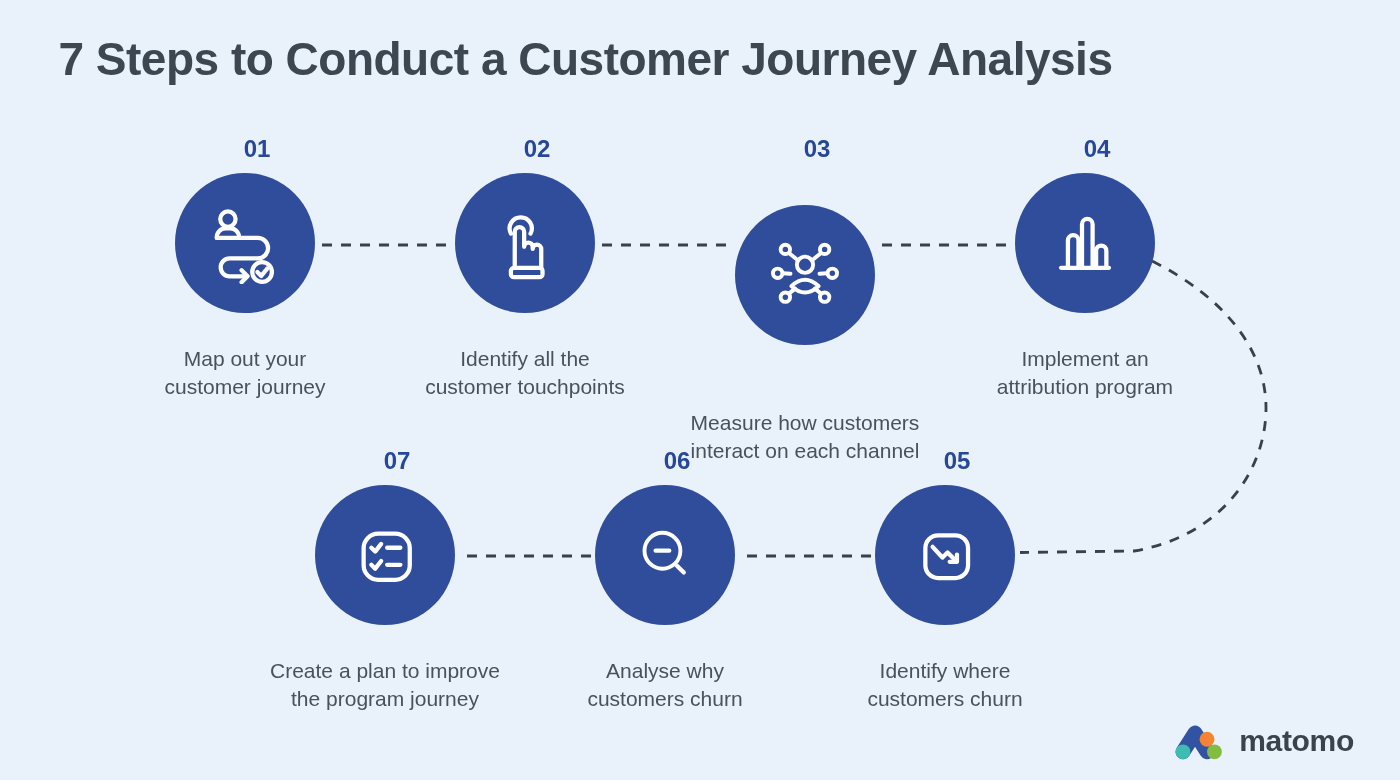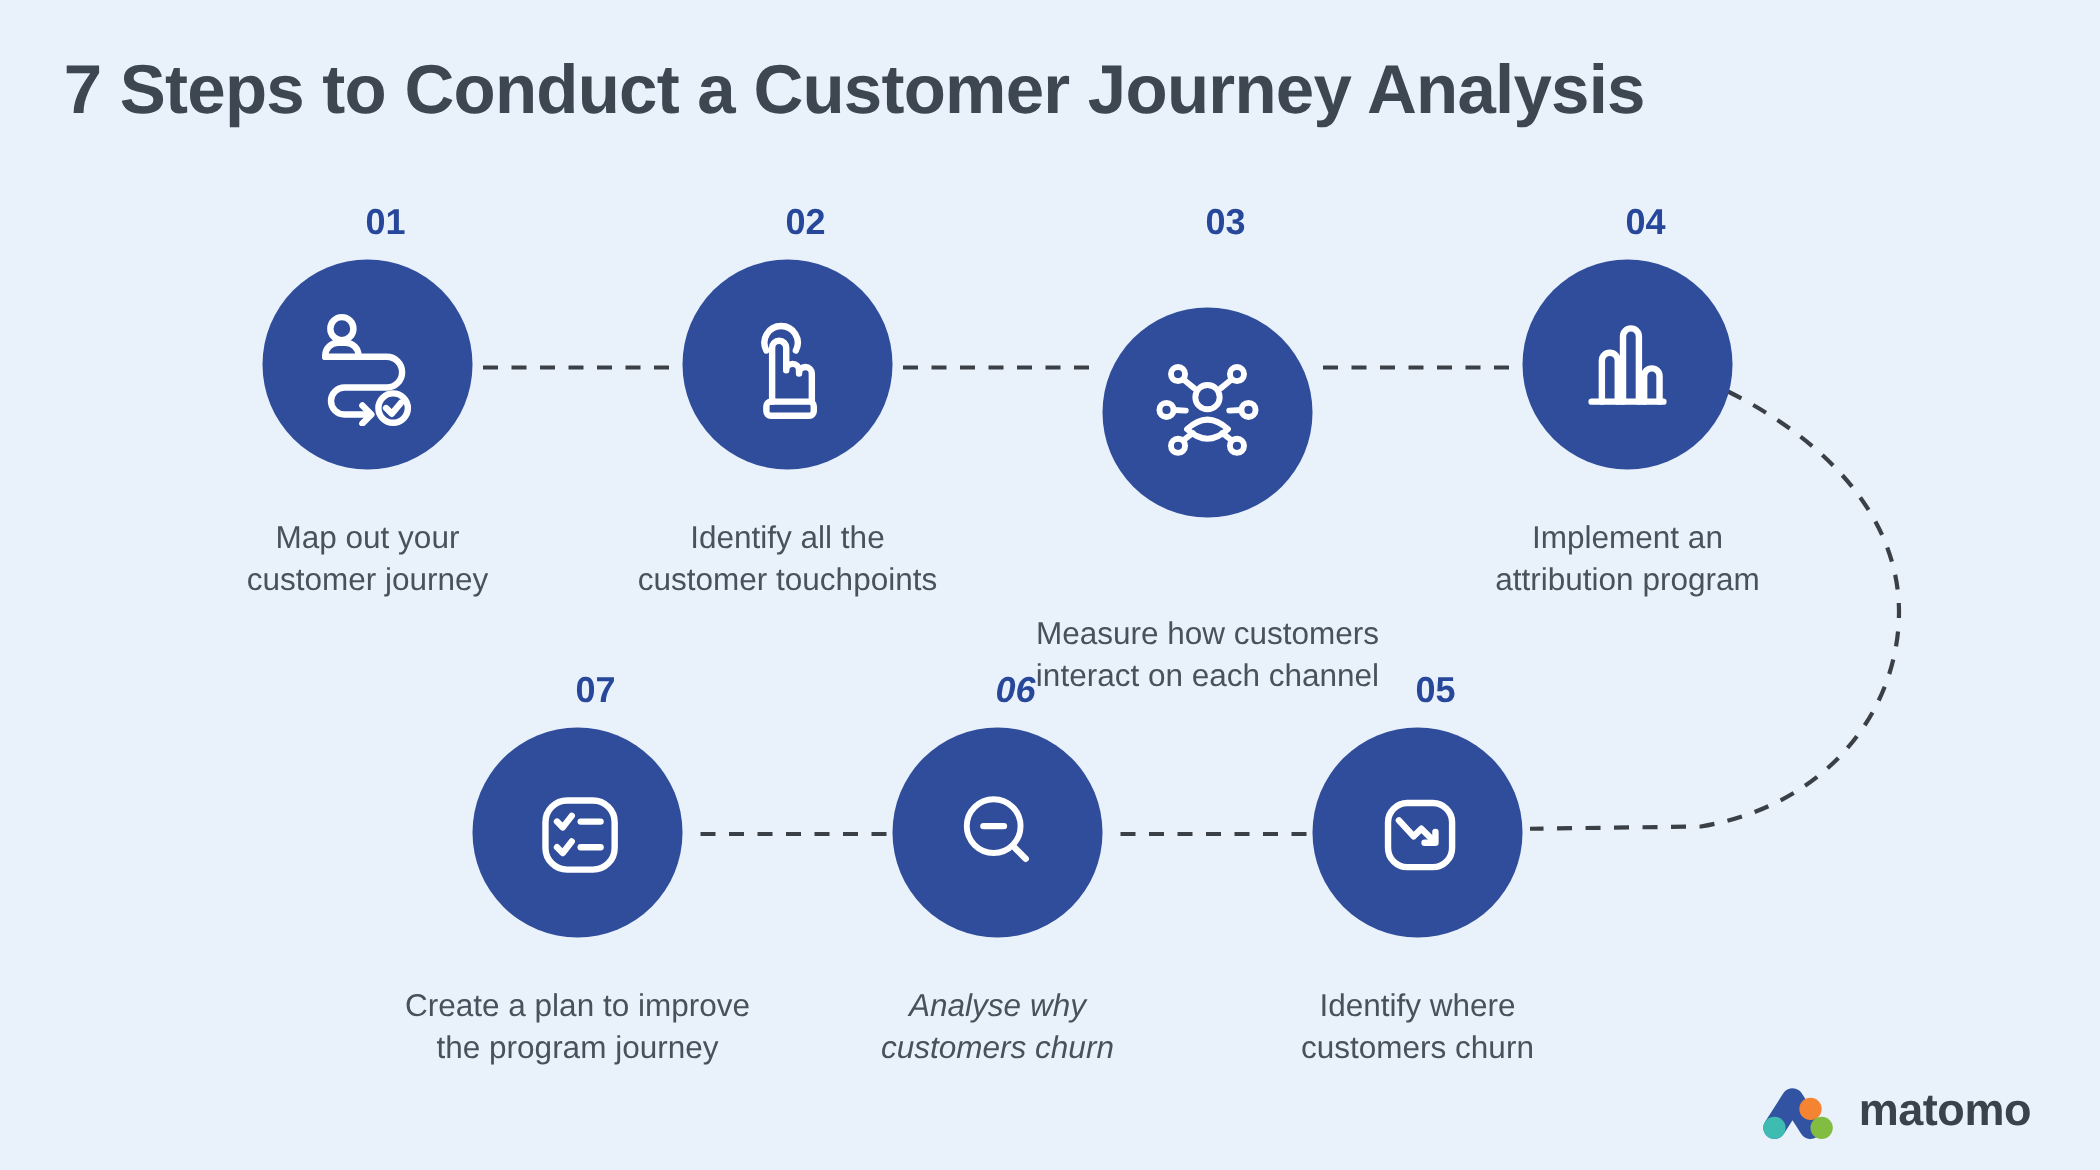--- a/index.html
+++ b/index.html
@@ -3,21 +3,21 @@
 <meta charset="utf-8">
 <style>
   html,body{margin:0;padding:0;}
   body{
     width:1400px;height:780px;position:relative;overflow:hidden;
     background:#E9F1FB;
     font-family:"Liberation Sans","DejaVu Sans",sans-serif;
   }
   .canvas{position:absolute;inset:0;}
   .title{
-    position:absolute;top:32px;left:0;width:1139px;text-align:center;
+    position:absolute;top:32px;left:16px;width:1139px;text-align:center;
     font-size:46px;font-weight:700;letter-spacing:-0.5px;color:#3D4751;
   }
   .connectors{position:absolute;top:0;left:0;pointer-events:none;}
   .dash{fill:none;stroke:#3B4046;stroke-width:2.8;stroke-dasharray:10 9;}
   .step{
     position:absolute;width:280px;display:flex;flex-direction:column;align-items:center;
   }
   .step-num{
     font-size:24px;font-weight:700;color:#27479A;height:32px;line-height:32px;margin-left:24px;
   }
@@ -36,21 +36,21 @@
   }
   .logo-word{
     font-size:30px;font-weight:700;color:#3A434B;letter-spacing:-0.3px;
   }
   
   #step1{left:105px;top:133px;}
   #step2{left:385px;top:133px;}
   #step3{left:665px;top:133px;gap:32px;}
   #step4{left:945px;top:133px;}
   #step7{left:245px;top:445px;}
-  #step6{left:525px;top:445px;font-style:italic;}
+  #step6{left:525px;top:445px;}
   #step5{left:805px;top:445px;}
 </style>
 </head>
 <body>
 
 <div class="canvas">
 
   <div class="title">7 Steps to Conduct a Customer Journey Analysis</div>
 
   <svg class="connectors" width="1400" height="780" viewBox="0 0 1400 780">

